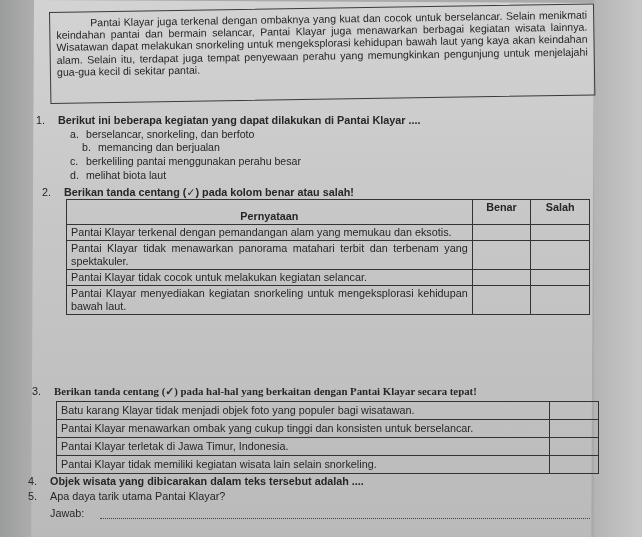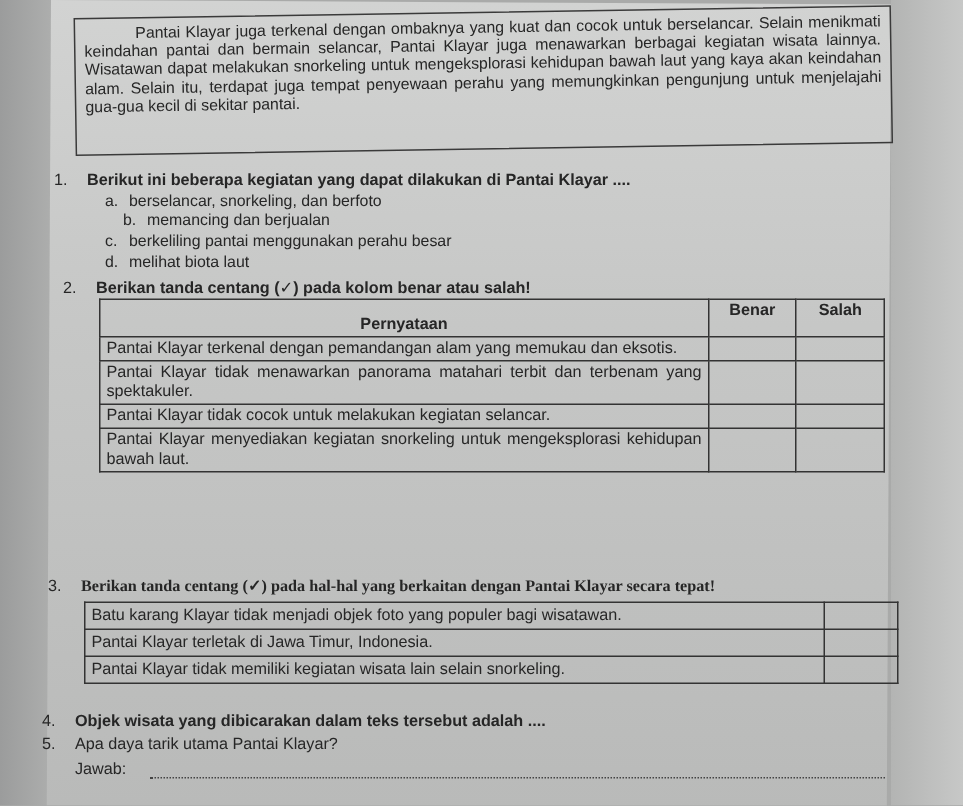--- a/index.html
+++ b/index.html
@@ -123,20 +123,24 @@
   <div class="q" style="left:32px; top:385px;">
     <span class="num">3.</span><span style="font-weight:bold;font-family:Liberation Serif, serif;">Berikan tanda centang (✓) pada hal-hal yang berkaitan dengan Pantai Klayar secara tepat!</span>
   </div>
   <table class="t3">
     <tbody>
         <tr>
       <td>Batu karang Klayar tidak menjadi objek foto yang populer bagi wisatawan.</td>
       <td class="chk"></td>
     </tr>
     <tr>
+      <td>Pantai Klayar menawarkan ombak yang cukup tinggi dan konsisten untuk berselancar.</td>
+      <td class="chk"></td>
+    </tr>
+    <tr>
       <td>Pantai Klayar terletak di Jawa Timur, Indonesia.</td>
       <td class="chk"></td>
     </tr>
     <tr>
       <td>Pantai Klayar tidak memiliki kegiatan wisata lain selain snorkeling.</td>
       <td class="chk"></td>
     </tr>
   </tbody>
     </table>
 

